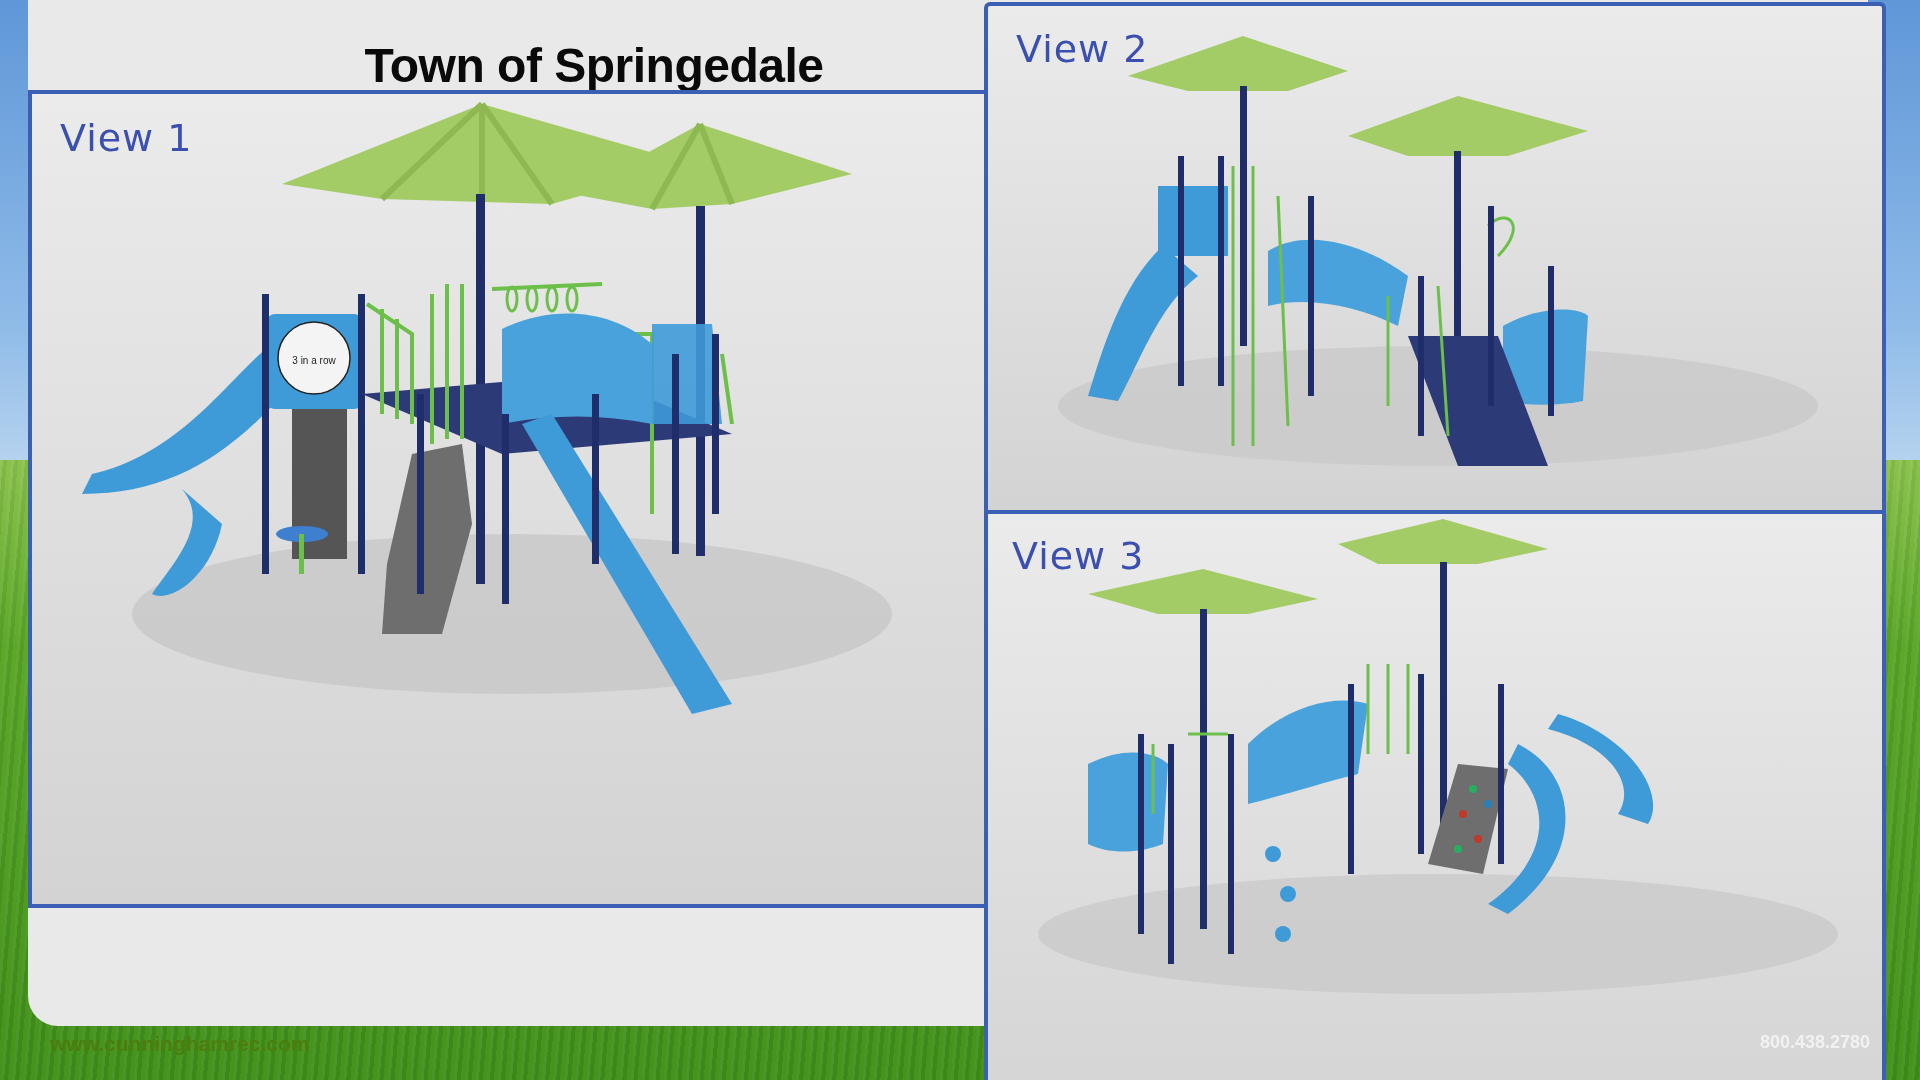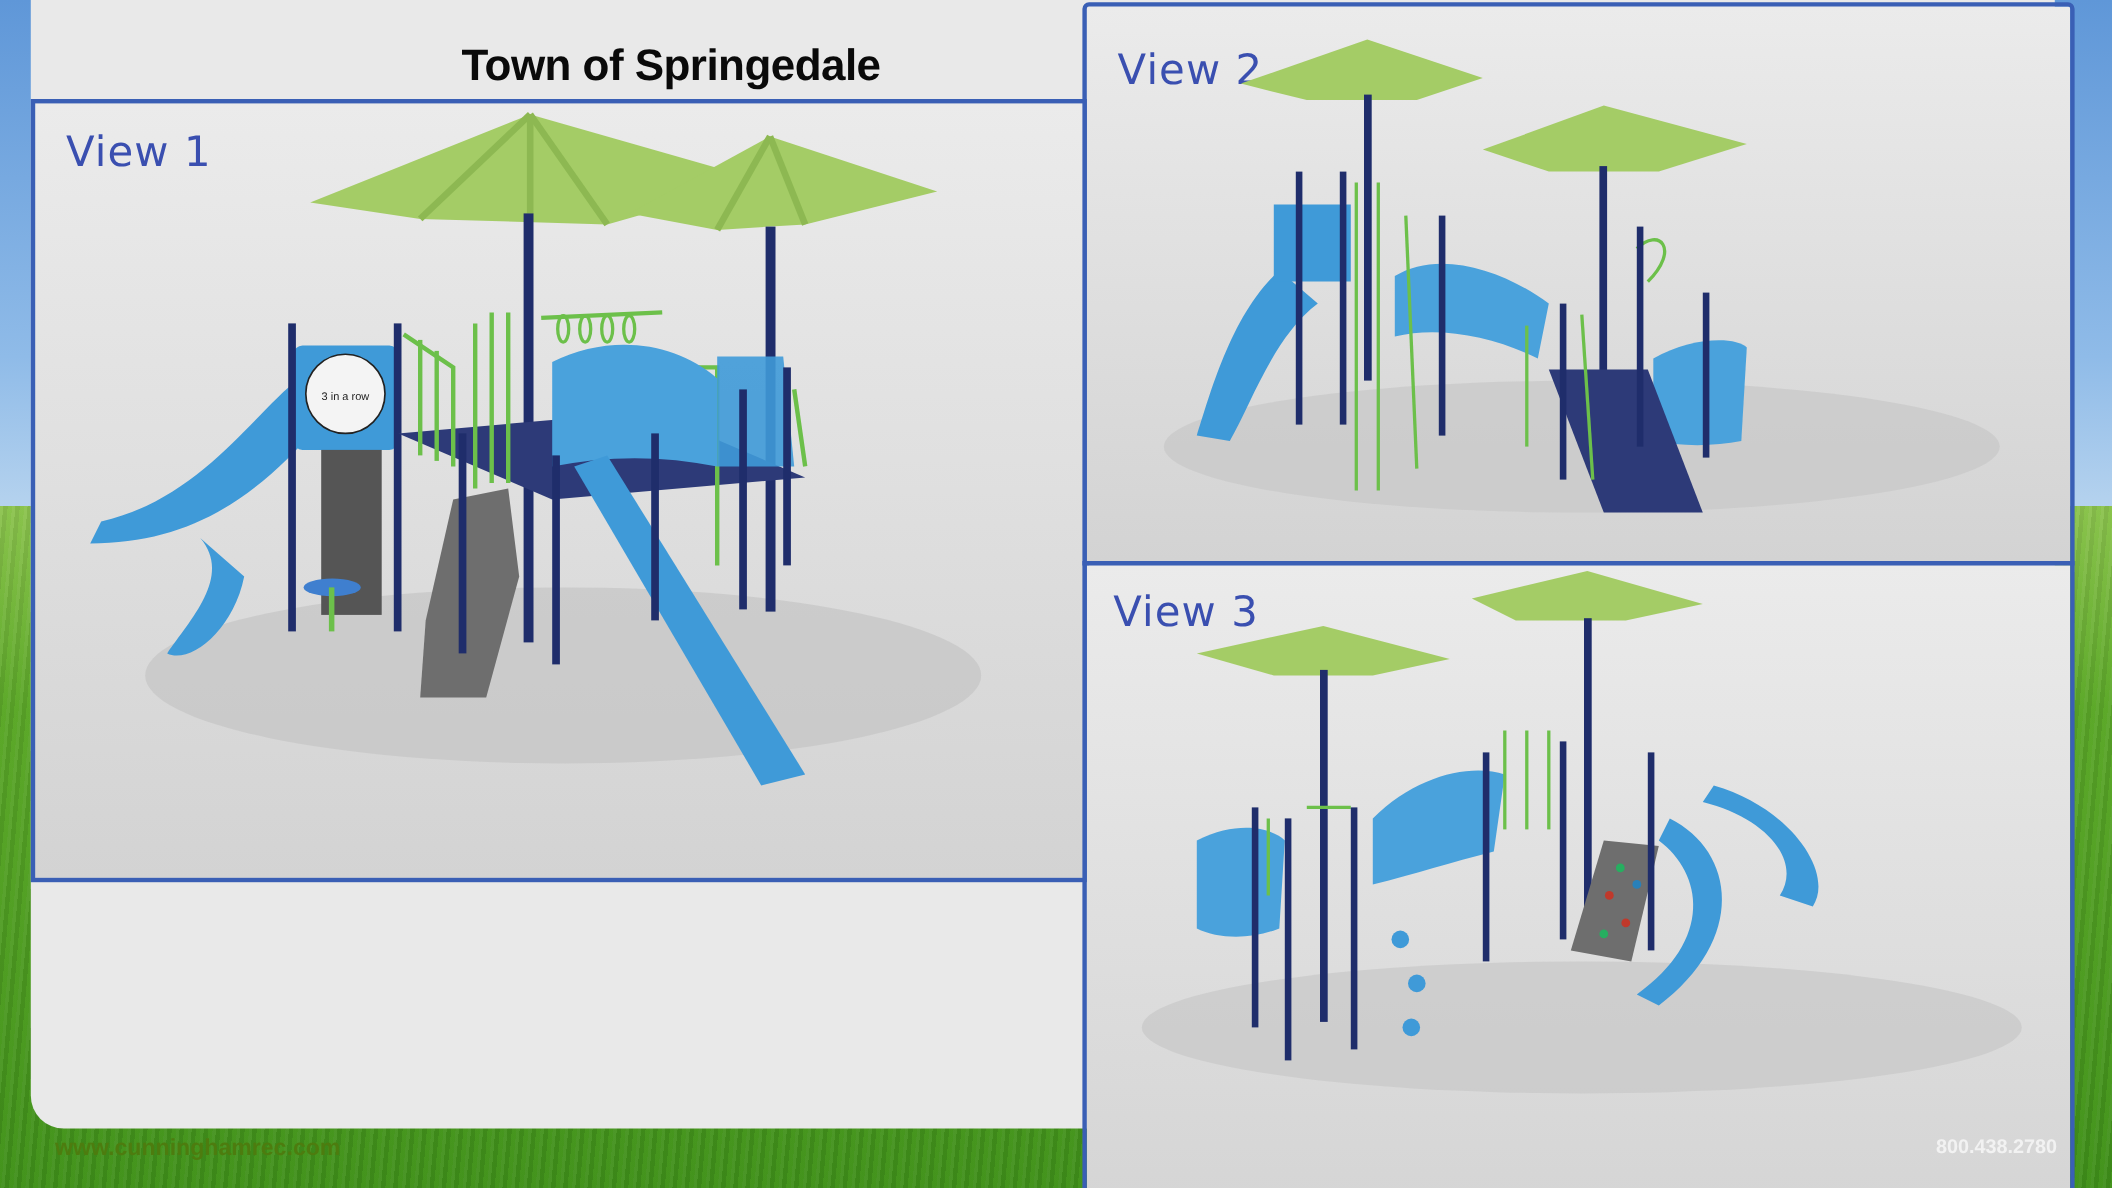--- a/index.html
+++ b/index.html
@@ -2,27 +2,27 @@
 <html><head>
 <meta charset="utf-8">
 <style>
   html,body{margin:0;padding:0;}
   body{width:1920px;height:1080px;position:relative;overflow:hidden;font-family:"Liberation Sans",sans-serif;
     background:linear-gradient(to bottom,#5f97d8 0%,#8fbbe8 30%,#b9d5ef 44%,#9cc85a 48%,#4e9a22 62%,#3e8a18 100%);}
   .grass{position:absolute;left:0;right:0;bottom:0;height:620px;
     background:repeating-linear-gradient(95deg,rgba(255,255,255,0.05) 0 3px,rgba(0,0,0,0.06) 3px 7px,rgba(120,200,60,0.08) 7px 11px),
                linear-gradient(to bottom,#8cc34e 0%,#5aa628 30%,#3f8f1a 100%);}
   .sheet{position:absolute;left:28px;top:0;width:1840px;height:1026px;background:#e9e9e9;border-radius:0 0 30px 30px;}
-  .title{position:absolute;left:300px;top:38px;width:620px;text-align:center;font-size:40px;font-weight:bold;color:#0a0a0a;letter-spacing:-0.5px;}
+  .title{position:absolute;left:284px;top:38px;width:620px;text-align:center;font-size:48px;font-weight:bold;color:#0a0a0a;letter-spacing:-0.5px;}
   .panel{position:absolute;border:4px solid #3a5fb5;box-sizing:border-box;background:linear-gradient(to bottom,#ebebeb,#d3d3d3);overflow:hidden;}
-  .p1{left:28px;top:90px;width:962px;height:712px;}
+  .p1{left:28px;top:90px;width:962px;height:818px;}
   .p2{left:984px;top:2px;width:902px;height:512px;border-radius:6px 6px 0 0;}
   .p3{left:984px;top:510px;width:902px;height:640px;}
   .view-label{position:absolute;left:28px;top:22px;font-family:"DejaVu Sans",sans-serif;color:#3a4fb0;font-size:38px;letter-spacing:1px;}
-  .p2 .view-label{left:28px;top:35px;}
+  .p2 .view-label{left:28px;top:21px;}
   .p3 .view-label{left:24px;top:20px;}
   .scene{position:absolute;inset:0;}
   .footer-left{position:absolute;left:50px;top:1032px;color:#4d7c0f;font-weight:bold;font-size:21px;}
   .footer-right{position:absolute;right:50px;top:1032px;color:#f2f2f2;font-weight:bold;font-size:18px;}
 </style>
 </head>
 <body>
 
 <div class="grass"></div>
 

